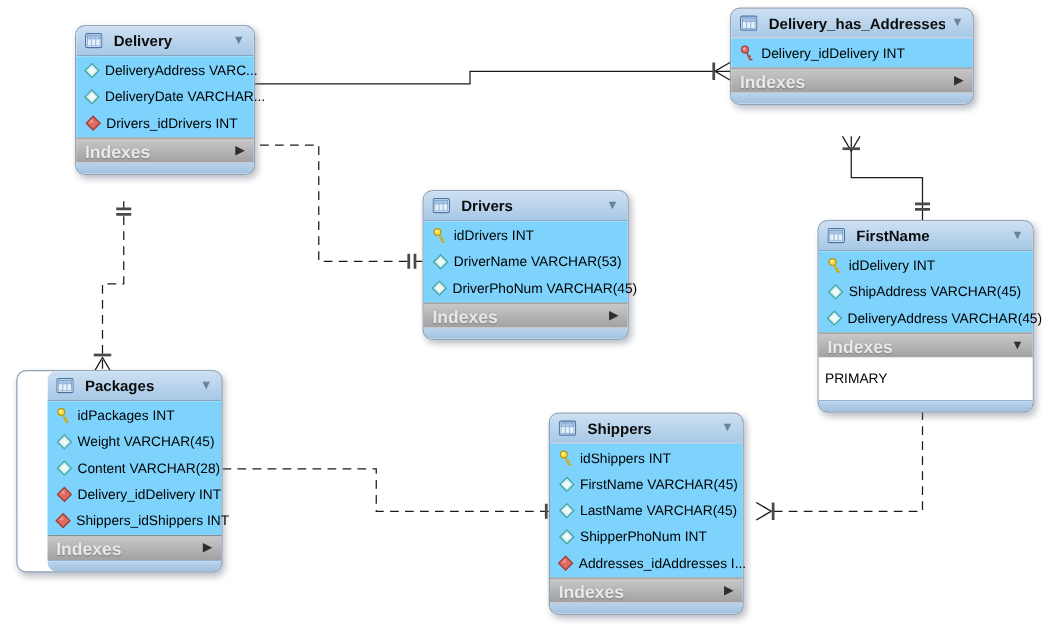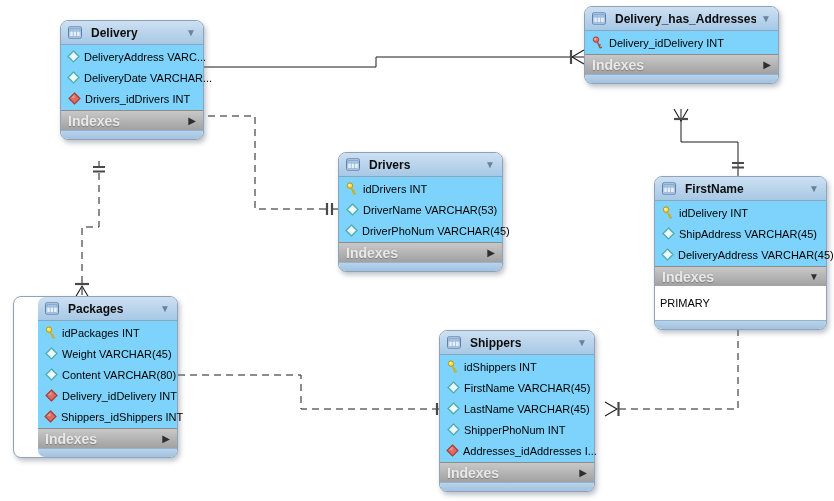--- a/index.html
+++ b/index.html
@@ -292,21 +292,21 @@
           </span>
           <span>Weight VARCHAR(45)</span>
         </div>
         <div class="row">
           <span class="cicon">
             <svg width="13" height="13" viewBox="0 0 13 13">
               <path d="M6.5 1 L12 6.5 L6.5 12 L1 6.5 Z" fill="#ffffff" stroke="#4aa8a8" stroke-width="1.2"></path>
               <path d="M6.5 2.6 L10.4 6.5 L6.5 10.4 L2.6 6.5 Z" fill="#eef9f9" stroke="#bfe4e4" stroke-width="0.8"></path>
             </svg>
           </span>
-          <span>Content VARCHAR(80)</span>
+          <span>Content VARCHAR(28)</span>
         </div>
         <div class="row">
           <span class="cicon">
             <svg width="13" height="13" viewBox="0 0 13 13">
               <path d="M6.5 1 L12 6.5 L6.5 12 L1 6.5 Z" fill="#dd6b62" stroke="#a23b34" stroke-width="1.1"></path>
               <path d="M6.5 2.4 L3 6 L6.5 6.2 Z" fill="#efa49d" opacity="0.8"></path>
             </svg>
           </span>
           <span>Delivery_idDelivery INT</span>
         </div>

